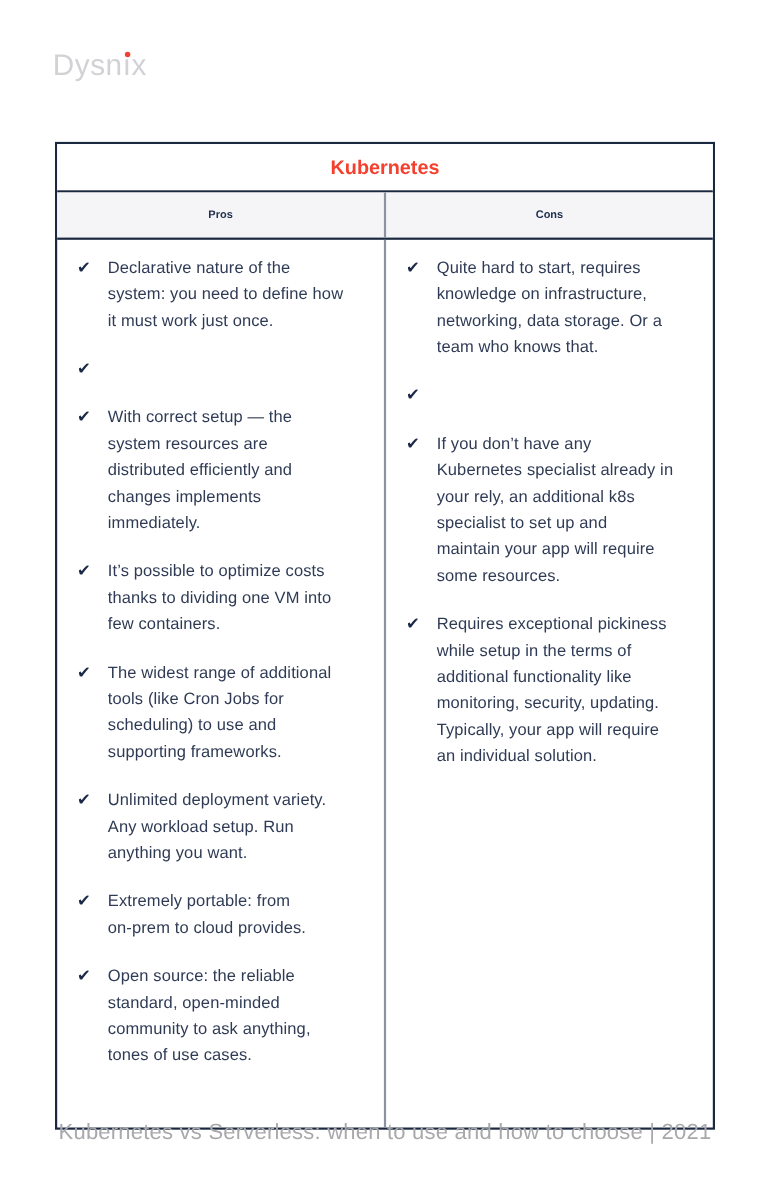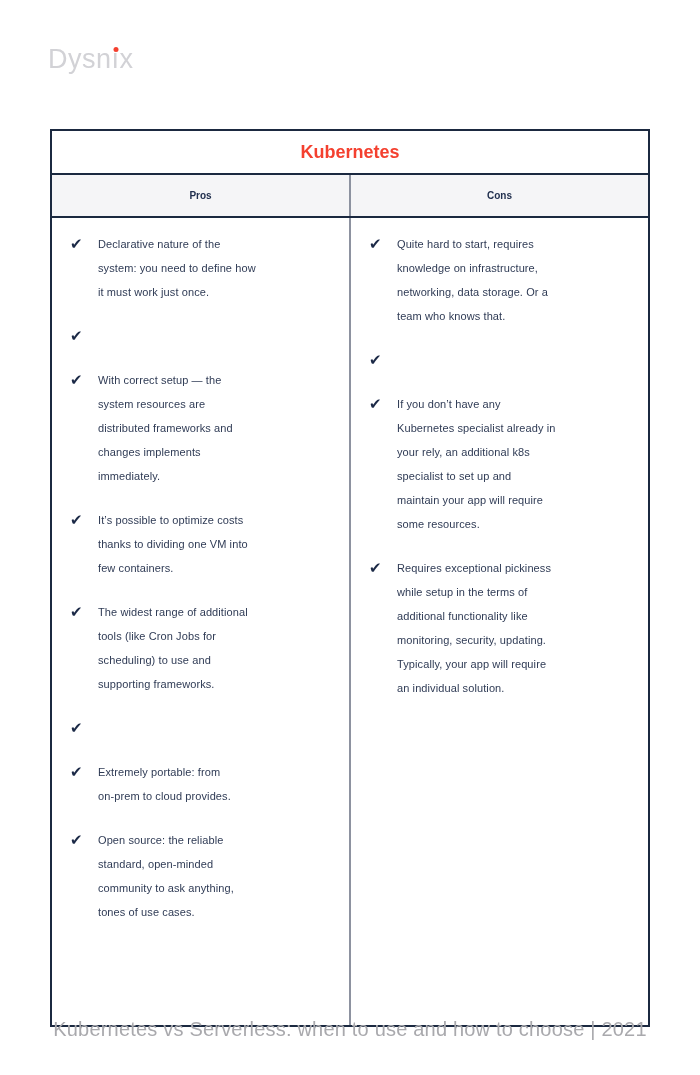--- a/index.html
+++ b/index.html
@@ -106,21 +106,21 @@
   .check {
     flex: 0 0 auto;
     width: 16px;
     margin-right: 12px;
     color: #1b2946;
     font-size: 15px;
     line-height: 24px;
   }
   .item-text {
     white-space: pre-line;
-    font-size: 11px;
+    font-size: 15px;
     line-height: 24px;
     color: #2f3b55;
     letter-spacing: 0.1px;
   }
 
   
   .footer {
     position: absolute;
     left: 0;
     top: 1018px;
@@ -164,21 +164,21 @@
             </li>
 
             <li class="item">
               <span class="check">✔</span>
             </li>
 
             <li class="item">
               <span class="check">✔</span>
               <span class="item-text">With correct setup — the
 system resources are
-distributed frameworks and
+distributed efficiently and
 changes implements
 immediately.</span>
             </li>
 
             <li class="item">
               <span class="check">✔</span>
               <span class="item-text">It’s possible to optimize costs
 thanks to dividing one VM into
 few containers.</span>
             </li>
@@ -186,20 +186,23 @@
             <li class="item">
               <span class="check">✔</span>
               <span class="item-text">The widest range of additional
 tools (like Cron Jobs for
 scheduling) to use and
 supporting frameworks.</span>
             </li>
 
             <li class="item">
               <span class="check">✔</span>
+              <span class="item-text">Unlimited deployment variety.
+Any workload setup. Run
+anything you want.</span>
             </li>
 
             <li class="item">
               <span class="check">✔</span>
               <span class="item-text">Extremely portable: from
 on-prem to cloud provides.</span>
             </li>
 
             <li class="item">
               <span class="check">✔</span>

